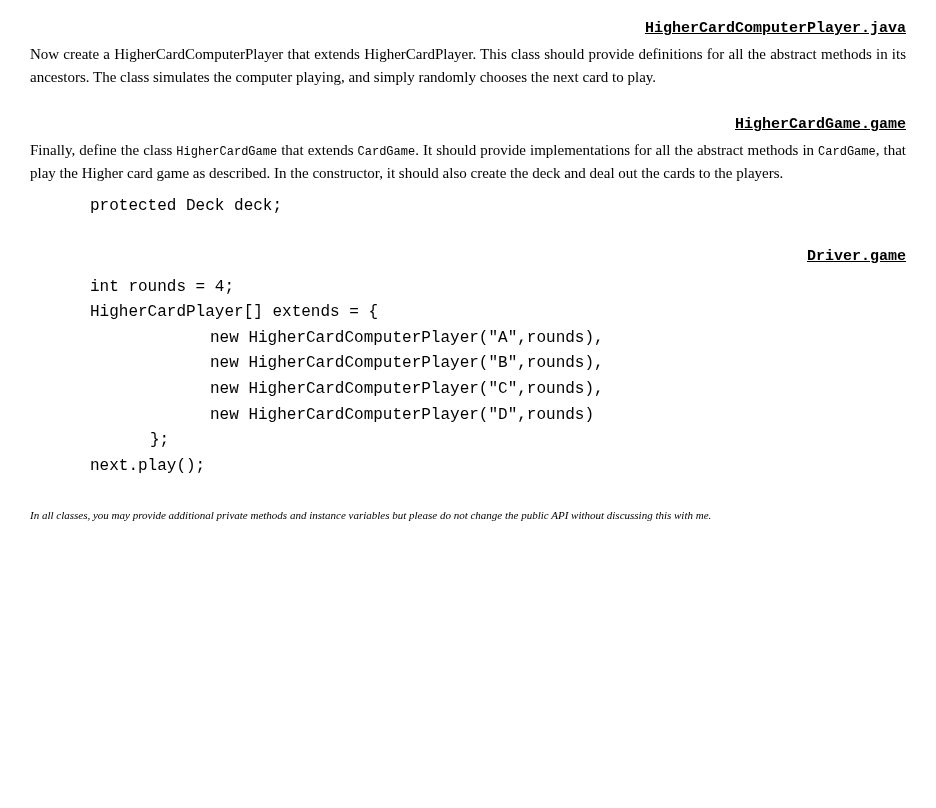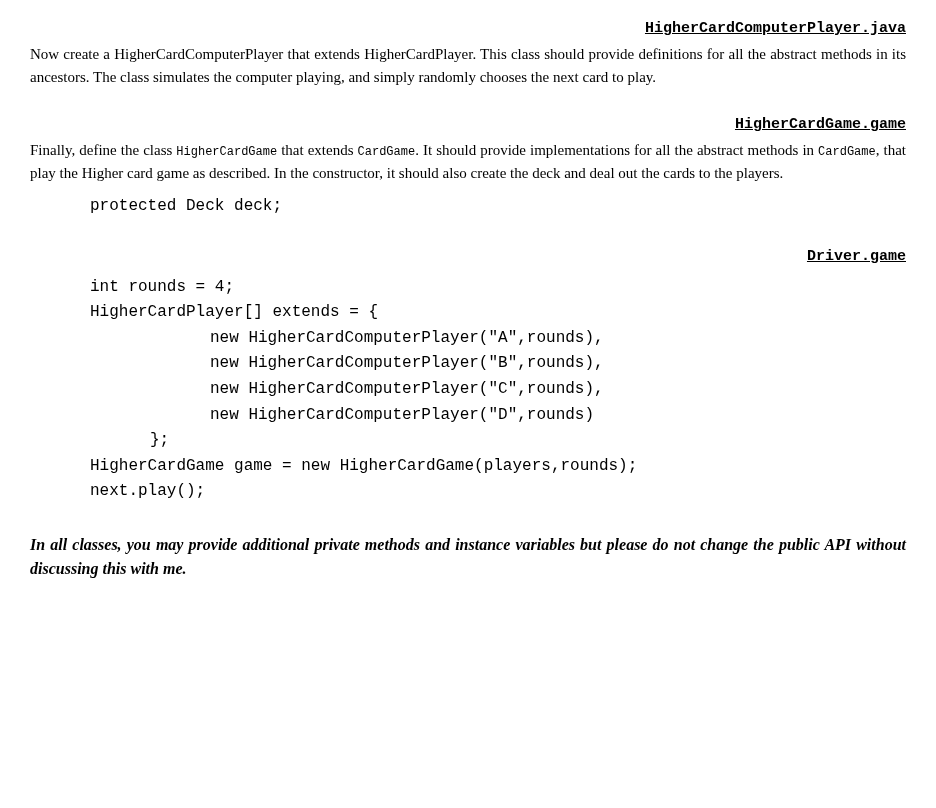--- a/index.html
+++ b/index.html
@@ -46,25 +46,24 @@
     }
 
     .code-inline {
       font-family: "Courier New", Courier, monospace;
       font-size: 12px;
     }
 
     .italic-note {
       font-style: italic;
       font-family: "Times New Roman", Times, serif;
-      font-size: 16px;
+      font-size: 11px;
       text-align: justify;
       line-height: 1.5;
       margin-top: 8px;
-      font-weight: bold;
     }
   </style>
 </head>
 <body>
 
 <div class="section">
   <div class="section-title">HigherCardComputerPlayer.java</div>
   <div class="section-body">Now create a HigherCardComputerPlayer that extends HigherCardPlayer. This class should provide definitions for all the abstract methods in its ancestors. The class simulates the computer playing, and simply randomly chooses the next card to play.</div>
 </div>
 
@@ -82,18 +81,17 @@
 <div class="section">
   <div class="section-title">Driver.game</div>
   <div class="code-block">
     <div>int rounds = 4;</div>
     <div>HigherCardPlayer[] extends = {</div>
     <div style="margin-left:120px;">new HigherCardComputerPlayer("A",rounds),</div>
     <div style="margin-left:120px;">new HigherCardComputerPlayer("B",rounds),</div>
     <div style="margin-left:120px;">new HigherCardComputerPlayer("C",rounds),</div>
     <div style="margin-left:120px;">new HigherCardComputerPlayer("D",rounds)</div>
     <div style="margin-left:60px;">};</div>
-    <div>HigherCardGame game = new HigherCardGame(players,rounds);</div>
     <div>next.play();</div>
   </div>
 </div>
 
 <div class="italic-note">In all classes, you may provide additional private methods and instance variables but please do not change the public API without discussing this with me.</div>
 
 </body></html>

